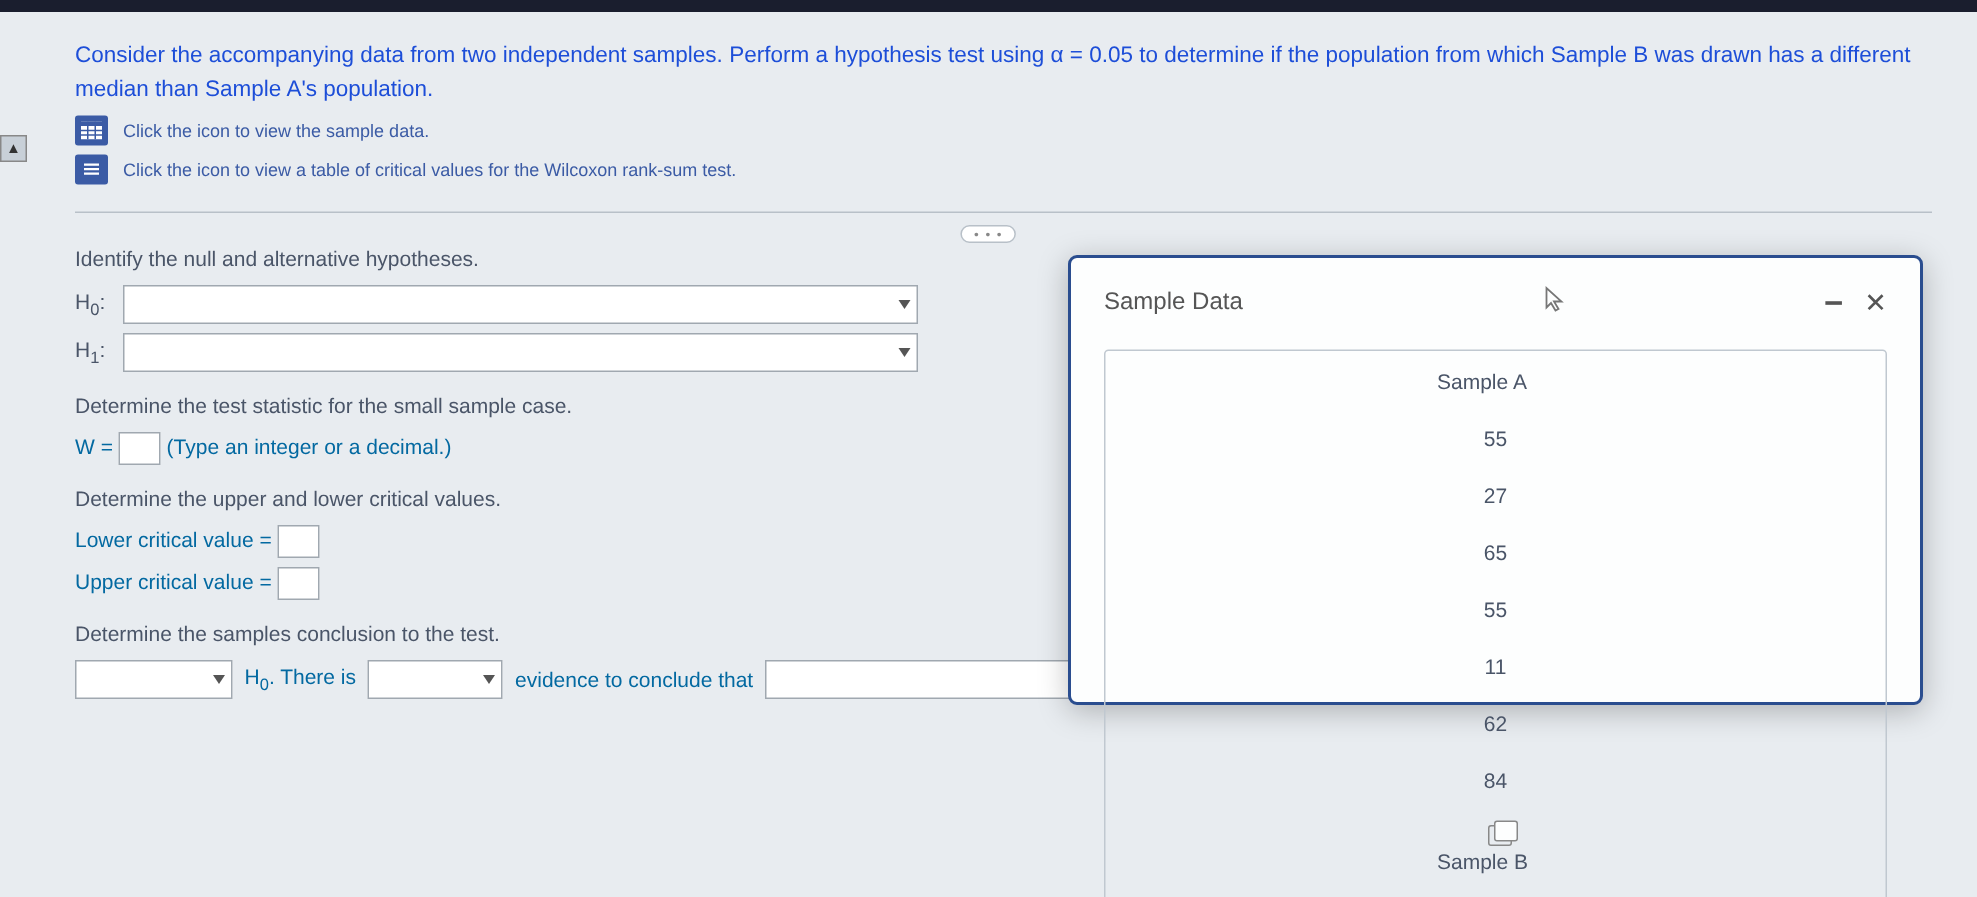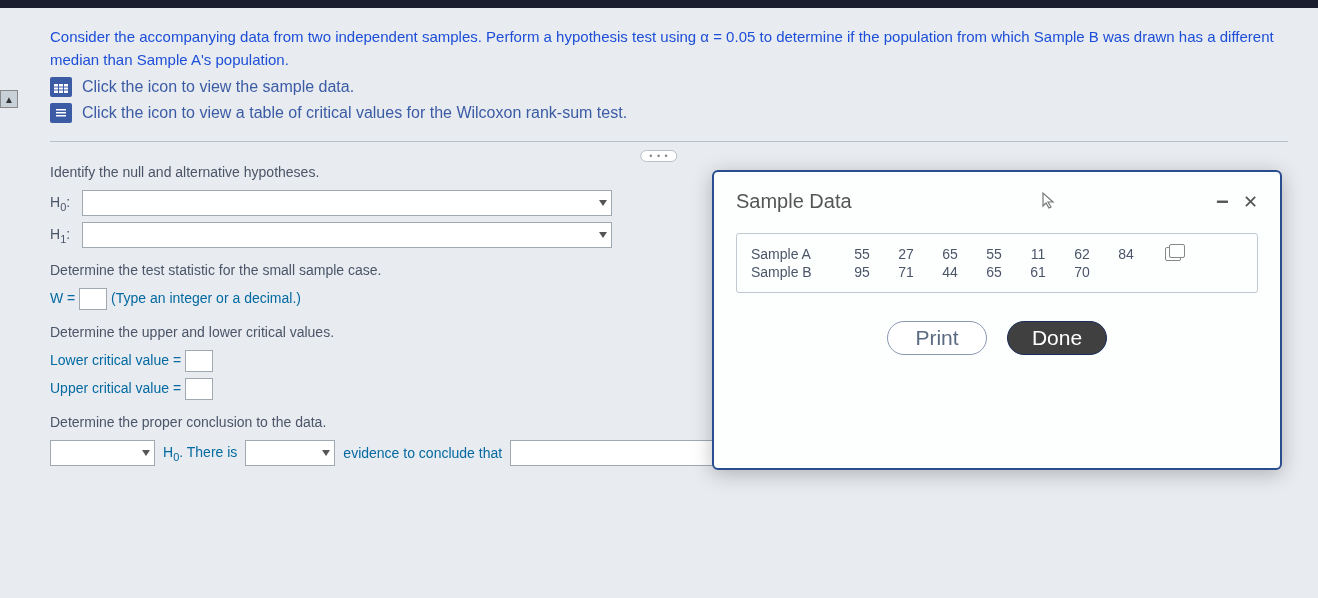--- a/index.html
+++ b/index.html
@@ -52,21 +52,21 @@
     background: #3b5ba5;
     border-radius: 2px;
     display: flex;
     align-items: center;
     justify-content: center;
     flex-shrink: 0;
   }
   .icon-box svg { fill: #fff; }
   .icon-link-text {
     color: #3b5ba5;
-    font-size: 16px;
+    font-size: 12px;
   }
   .divider {
     border: none;
     border-top: 1px solid #b8c0c8;
     margin: 18px 0 6px 0;
     position: relative;
   }
   .dots-pill {
     position: absolute;
     left: 50%;
@@ -150,21 +150,21 @@
     box-shadow: 0 4px 20px rgba(0,0,0,0.25);
     padding: 18px 22px;
   }
   .modal-header {
     display: flex;
     justify-content: space-between;
     align-items: center;
     margin-bottom: 20px;
   }
   .modal-title {
-    font-size: 20px;
+    font-size: 16px;
     color: #555;
     font-weight: 400;
   }
   .modal-ctrls {
     display: flex;
     align-items: center;
     gap: 14px;
     color: #555;
     font-size: 18px;
   }
@@ -179,20 +179,21 @@
     padding: 10px 14px;
     font-size: 14px;
     color: #4a5568;
     margin-bottom: 28px;
   }
   .data-row {
     display: flex;
     gap: 22px;
     align-items: center;
     margin: 2px 0;
+    flex-direction: column;
   }
   .data-row .lbl { width: 78px; }
   .data-row .val { width: 22px; text-align: center; }
   .copy-icon {
     width: 16px; height: 14px;
     border: 1px solid #888;
     border-radius: 2px;
     position: relative;
     margin-left: 6px;
   }
@@ -297,21 +298,21 @@
 
     <p class="hint" style="margin:6px 0">
       <span>Lower critical value =</span>
       <span class="inline-input"></span>
     </p>
     <p class="hint" style="margin:6px 0">
       <span>Upper critical value =</span>
       <span class="inline-input"></span>
     </p>
 
-    <p class="instruction">Determine the proper conclusion to the data.</p>
+    <p class="instruction">Determine the samples conclusion to the test.</p>
 
     <div class="conclusion-row">
       <div class="dropdown med">
           <span class="caret"></span>
         </div>
       <span class="hint">H<sub>0</sub>. There is</span>
       <div class="dropdown sm">
           <span class="caret"></span>
         </div>
       <span class="hint">evidence to conclude that</span>

